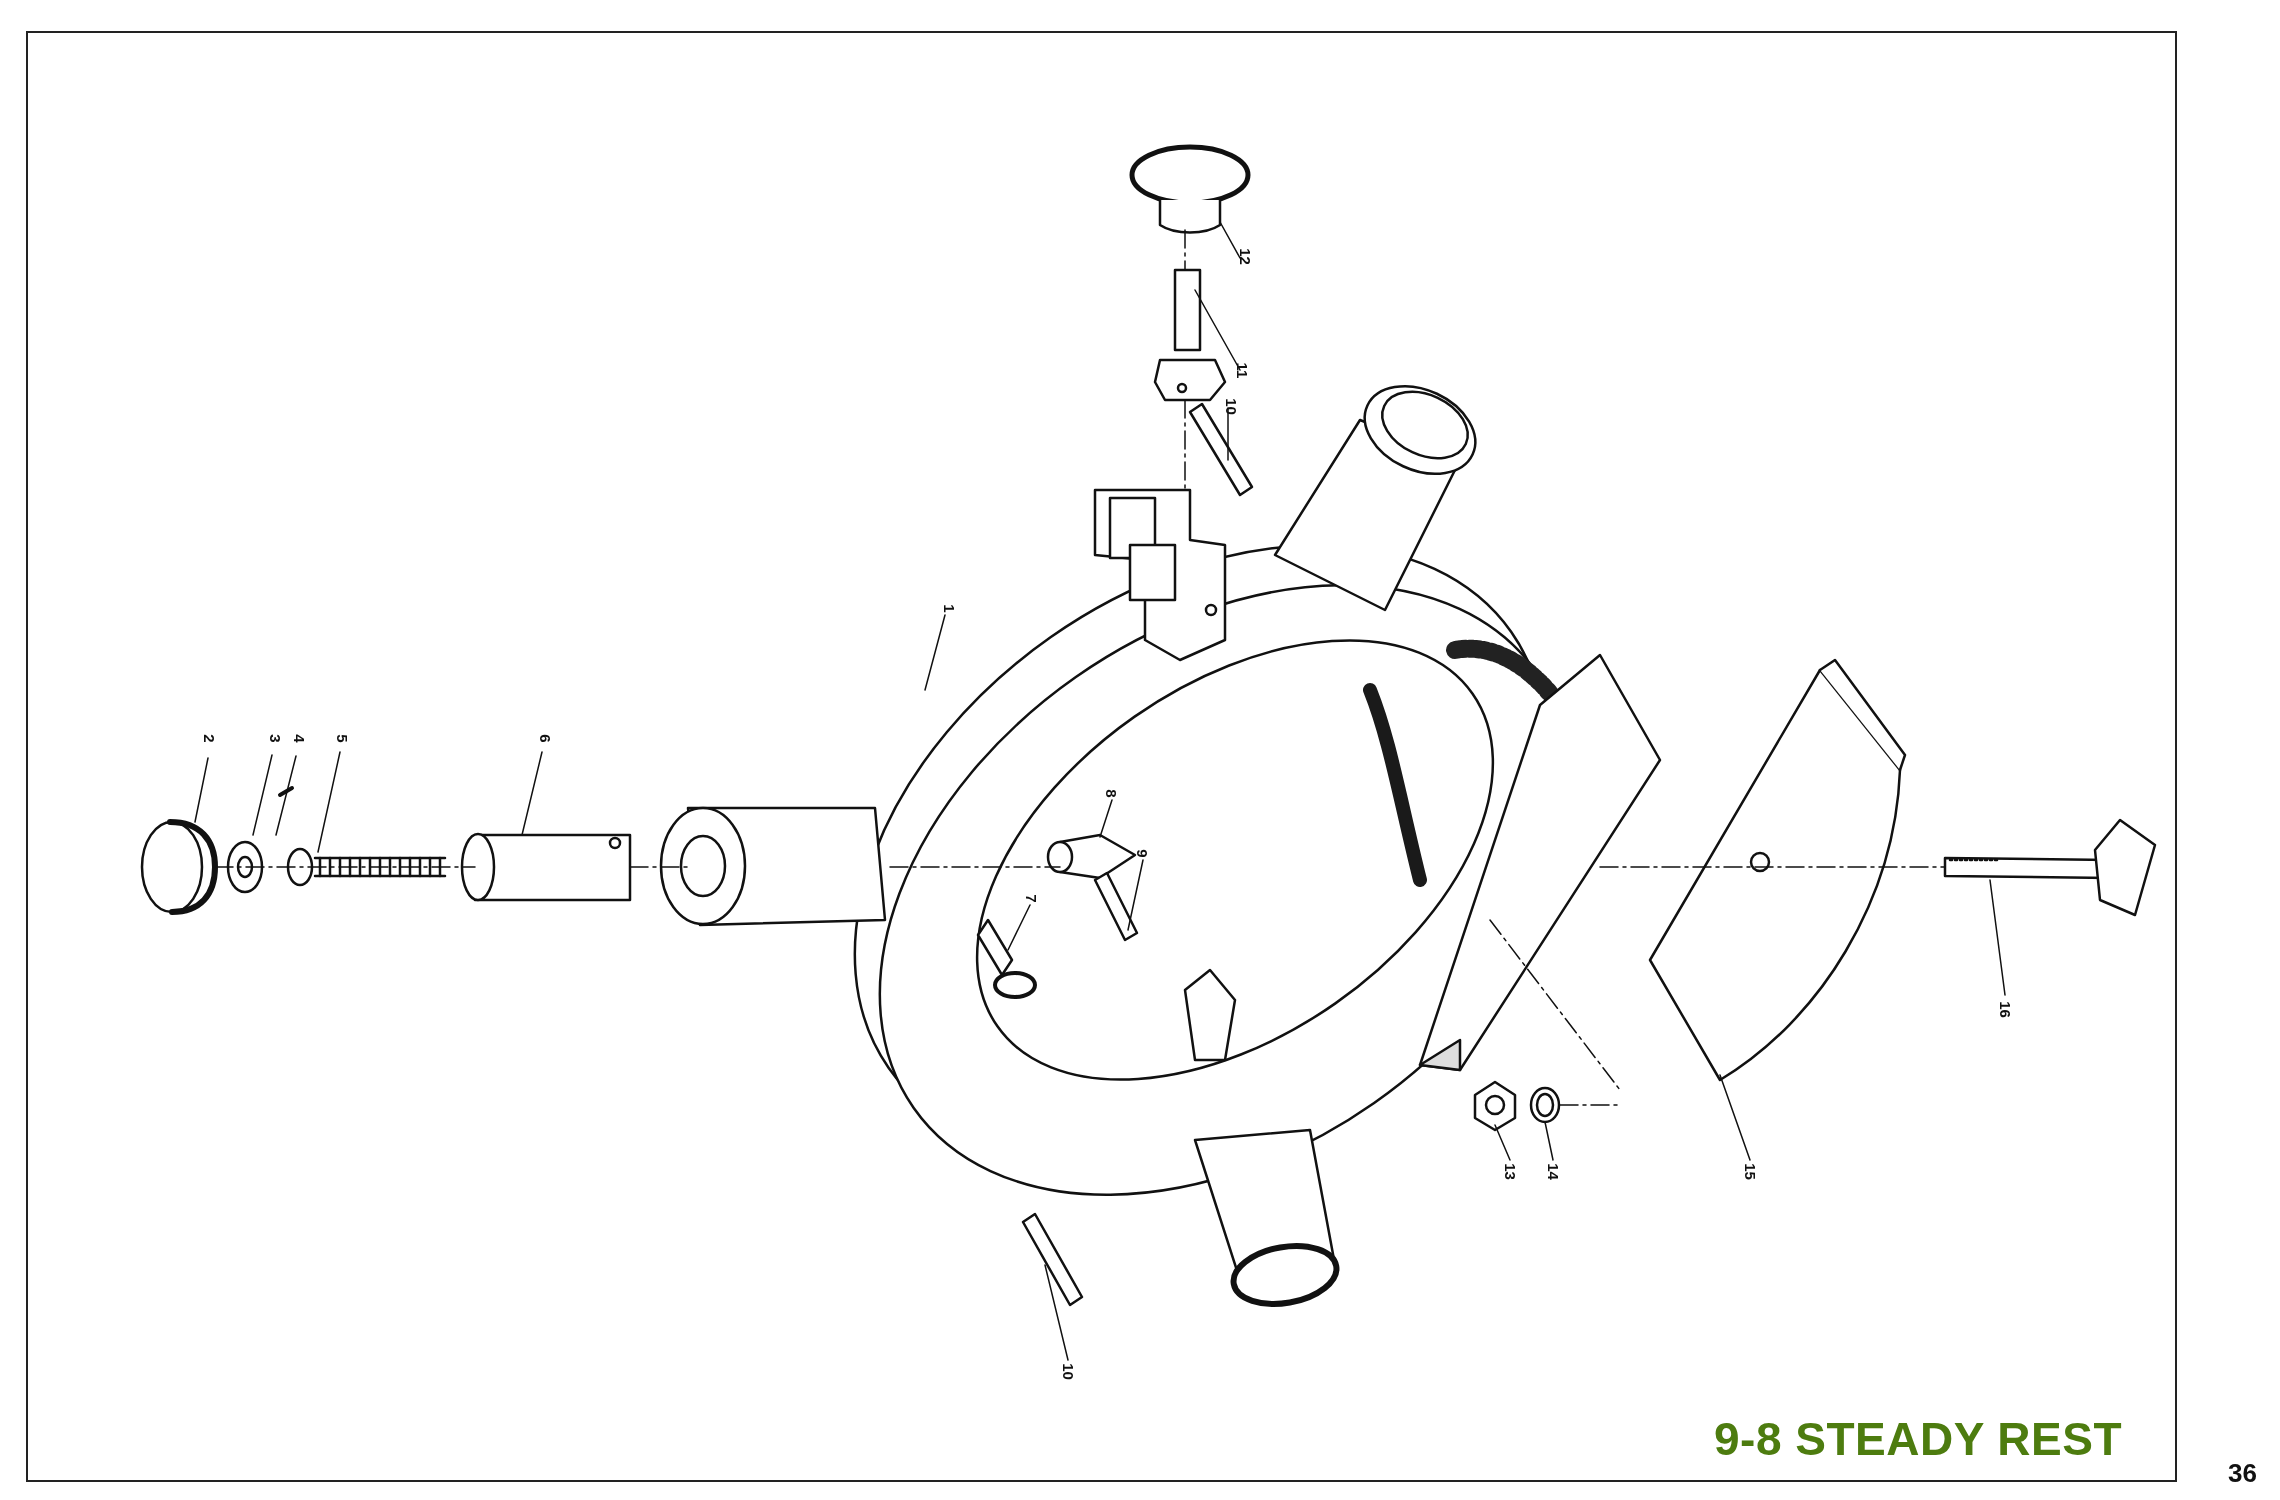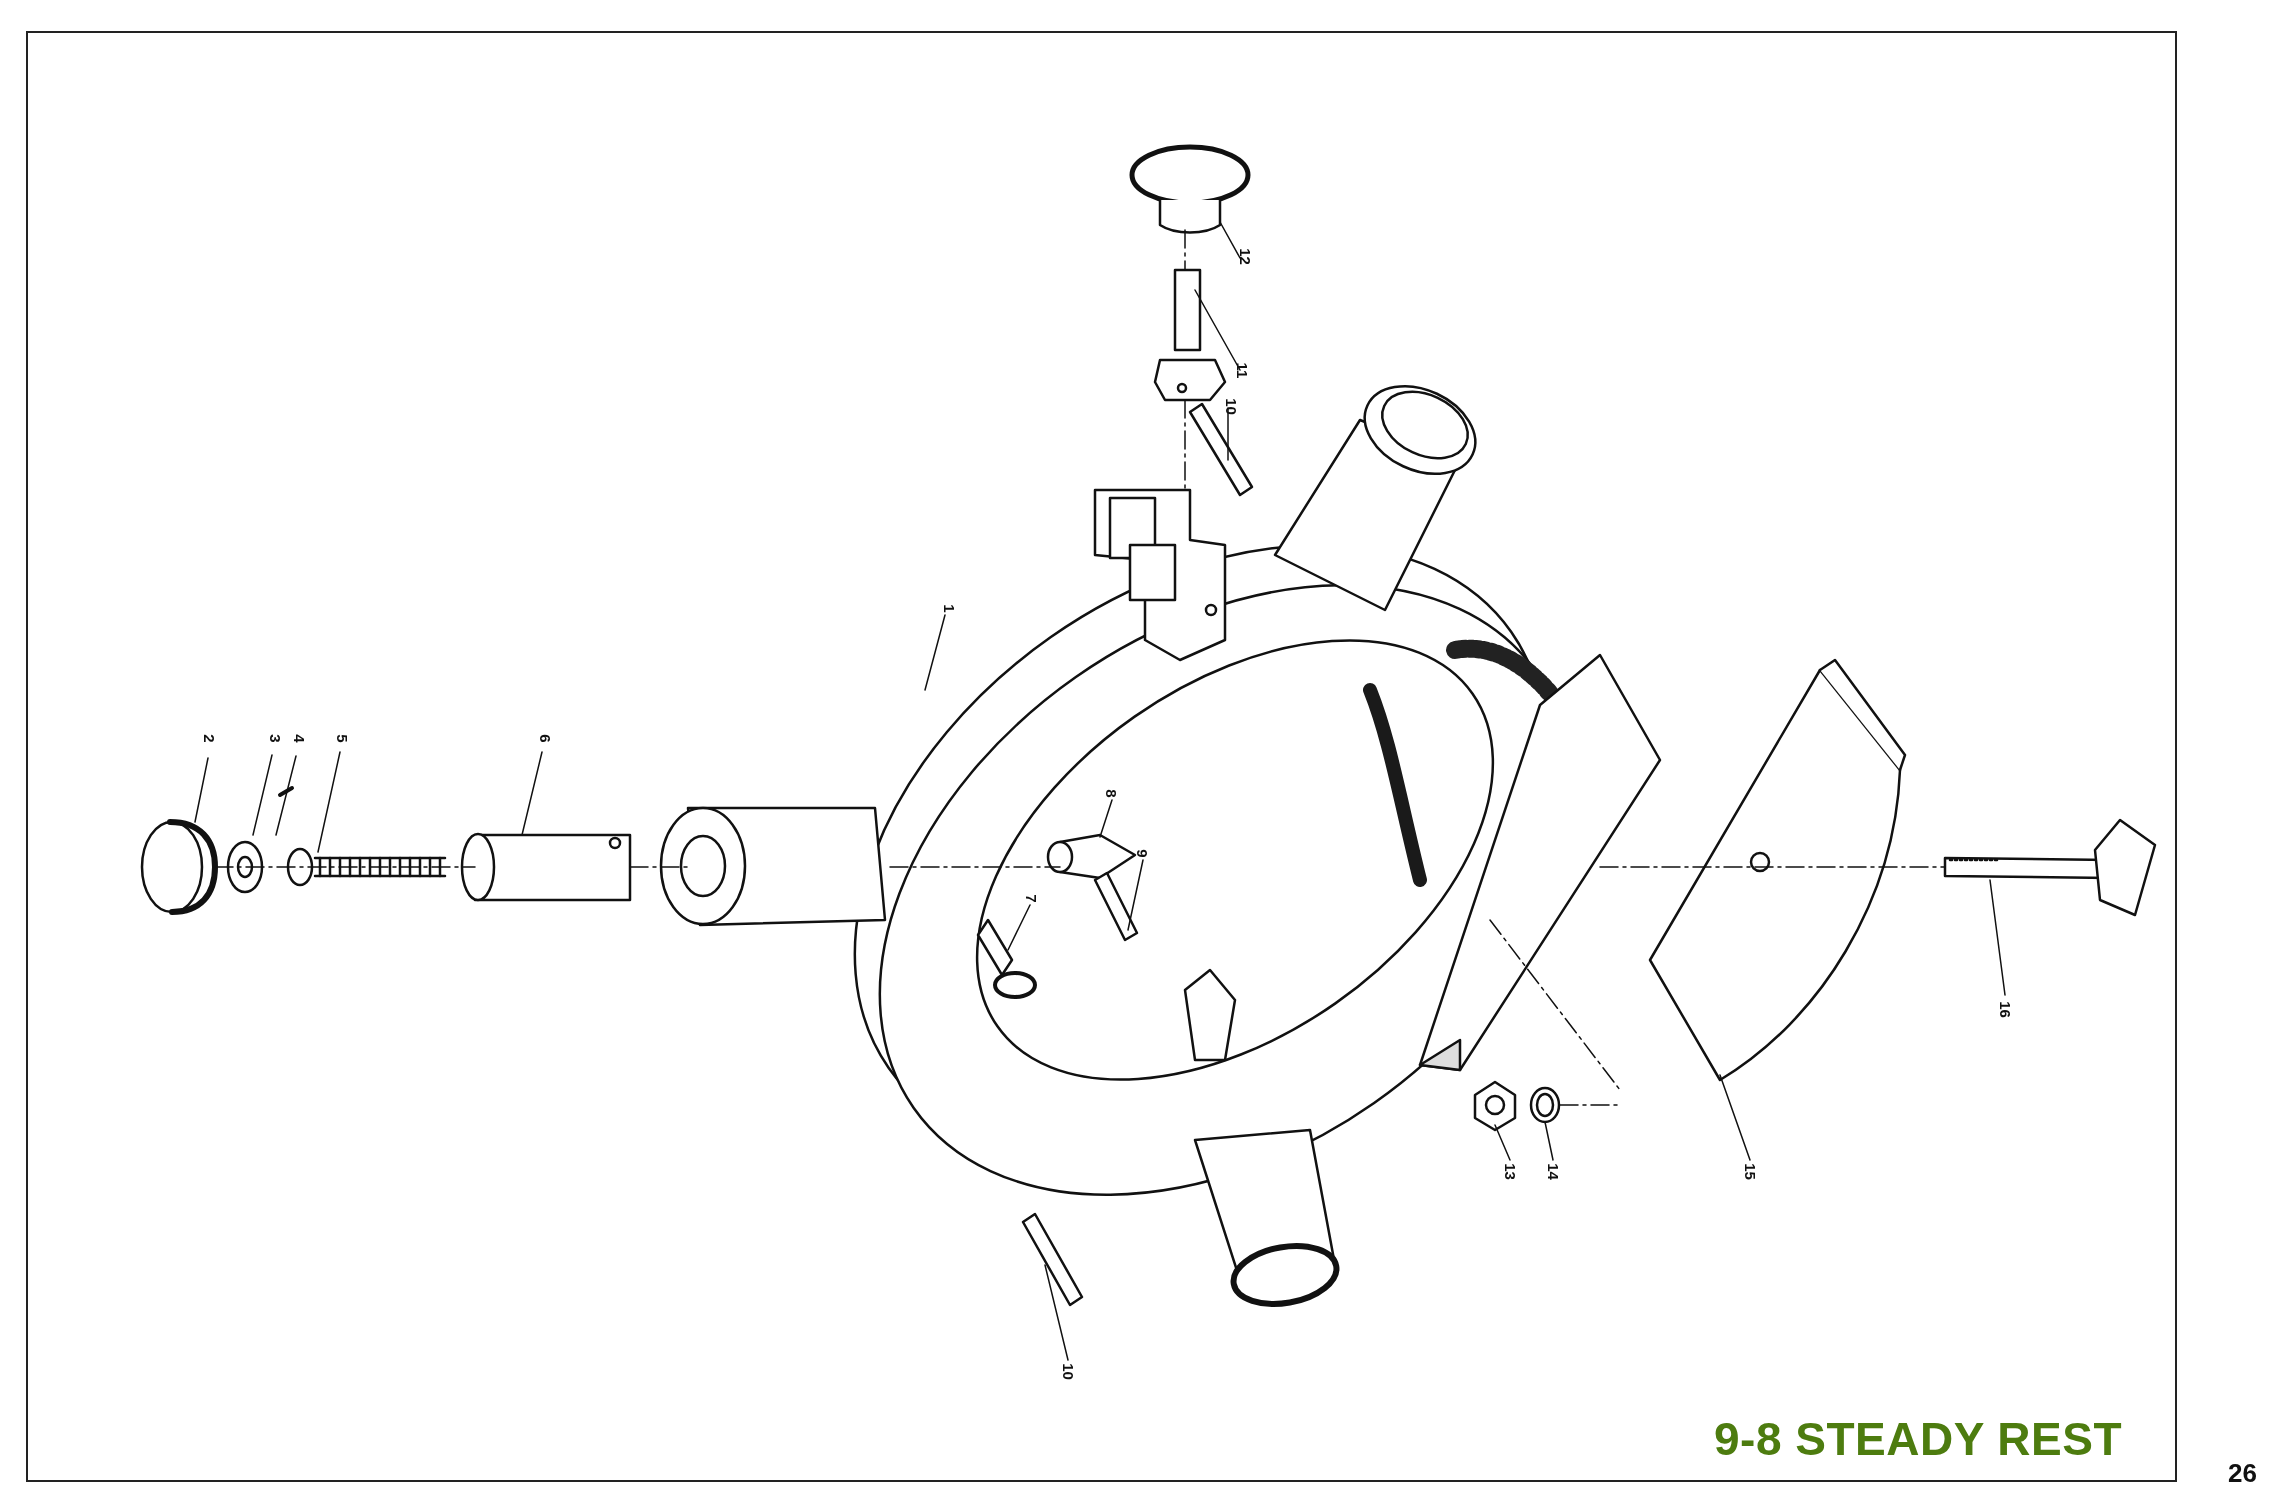--- a/index.html
+++ b/index.html
@@ -174,13 +174,13 @@
 <span class="callout" style="left:1223px;top:398px;">10</span>
 <span class="callout" style="left:1235px;top:362px;">11</span>
 <span class="callout" style="left:1237px;top:248px;">12</span>
 <span class="callout" style="left:1060px;top:1363px;">10</span>
 <span class="callout" style="left:1502px;top:1163px;">13</span>
 <span class="callout" style="left:1545px;top:1163px;">14</span>
 <span class="callout" style="left:1742px;top:1163px;">15</span>
 <span class="callout" style="left:1997px;top:1001px;">16</span>
 
 <div class="title">9-8 STEADY REST</div>
-<div class="page-num">26</div>
+<div class="page-num">36</div>
 
 </body></html>

